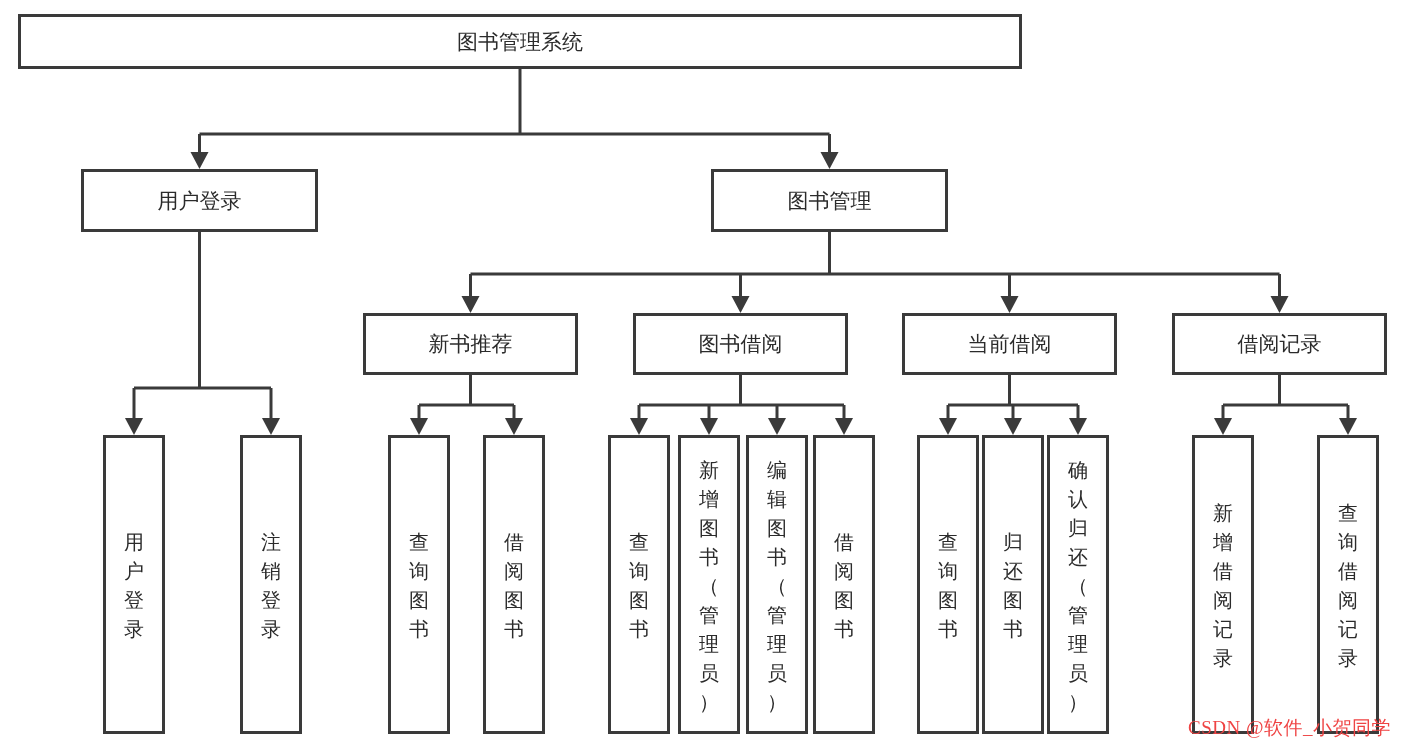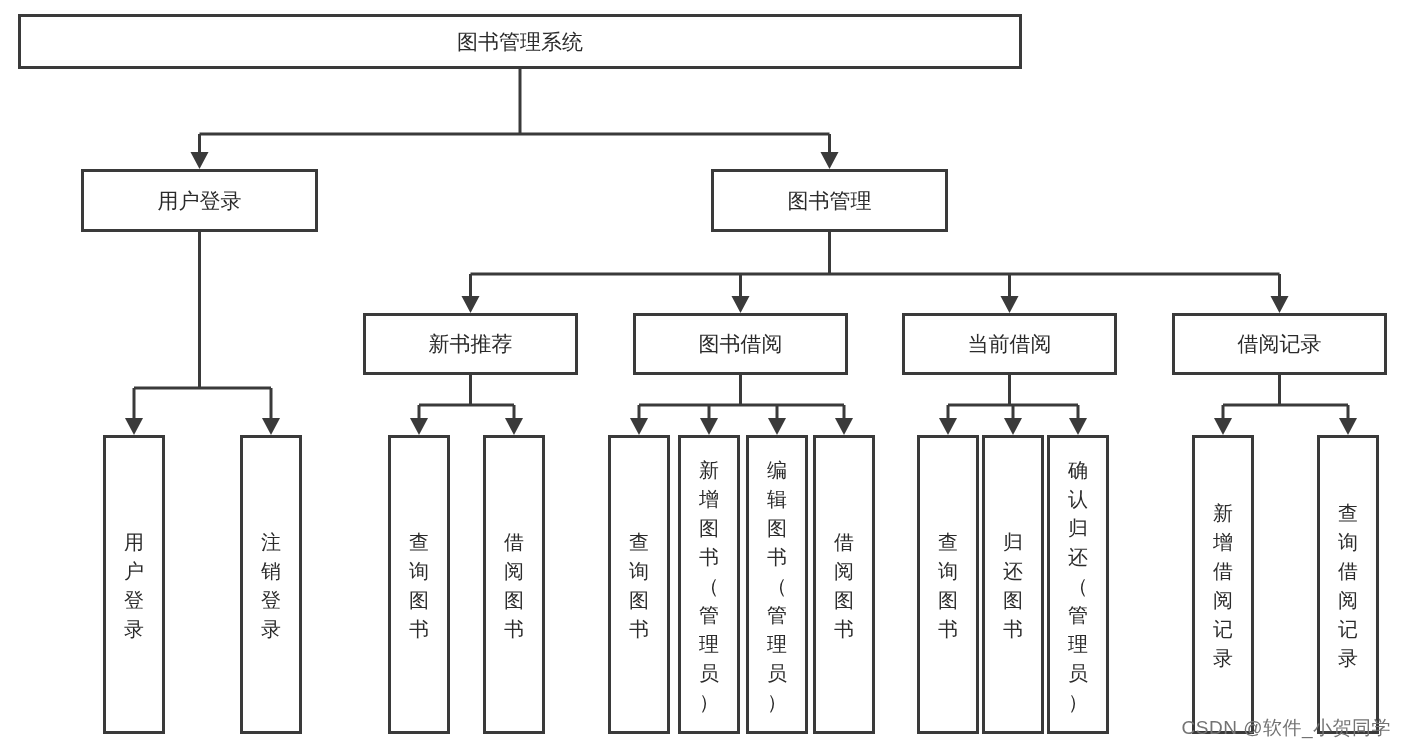--- a/index.html
+++ b/index.html
@@ -22,23 +22,23 @@
   }
   .node-label-v{
     fill:#2b2b2b;
     font-family:"DejaVu Sans","Liberation Sans",sans-serif;
     font-size:20px;
     text-anchor:middle;
   }
   .watermark{
     position:absolute;
     right:14px;bottom:6px;
-    color:#737373;
+    color:#ef4444;
     font-size:19px;
-    font-family:Liberation Sans, sans-serif;
+    font-family:Liberation Serif, serif;
     letter-spacing:0.5px;
     white-space:nowrap;
     user-select:none;
   }
 </style>
 </head>
 <body>
 
 <div id="diagram-root">
   <svg id="tree" viewBox="0 0 1405 747" xmlns="http://www.w3.org/2000/svg">

